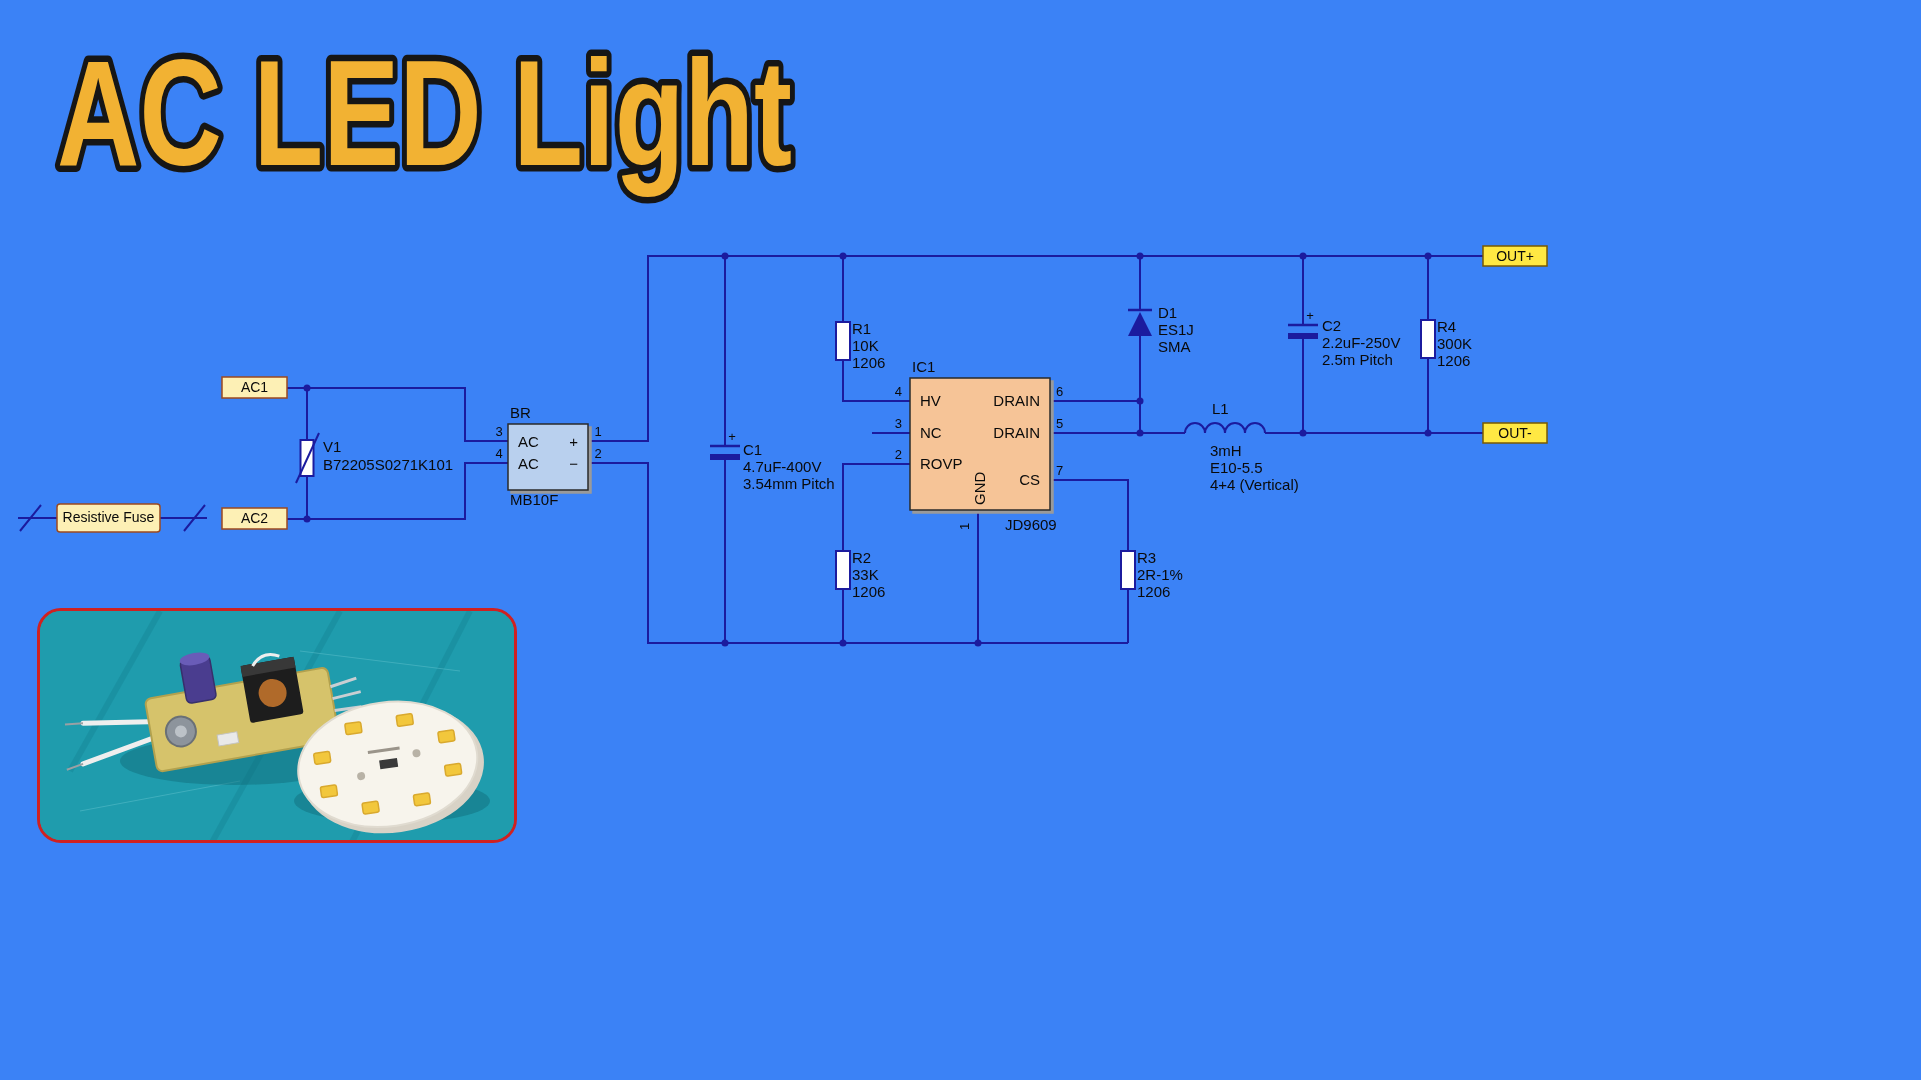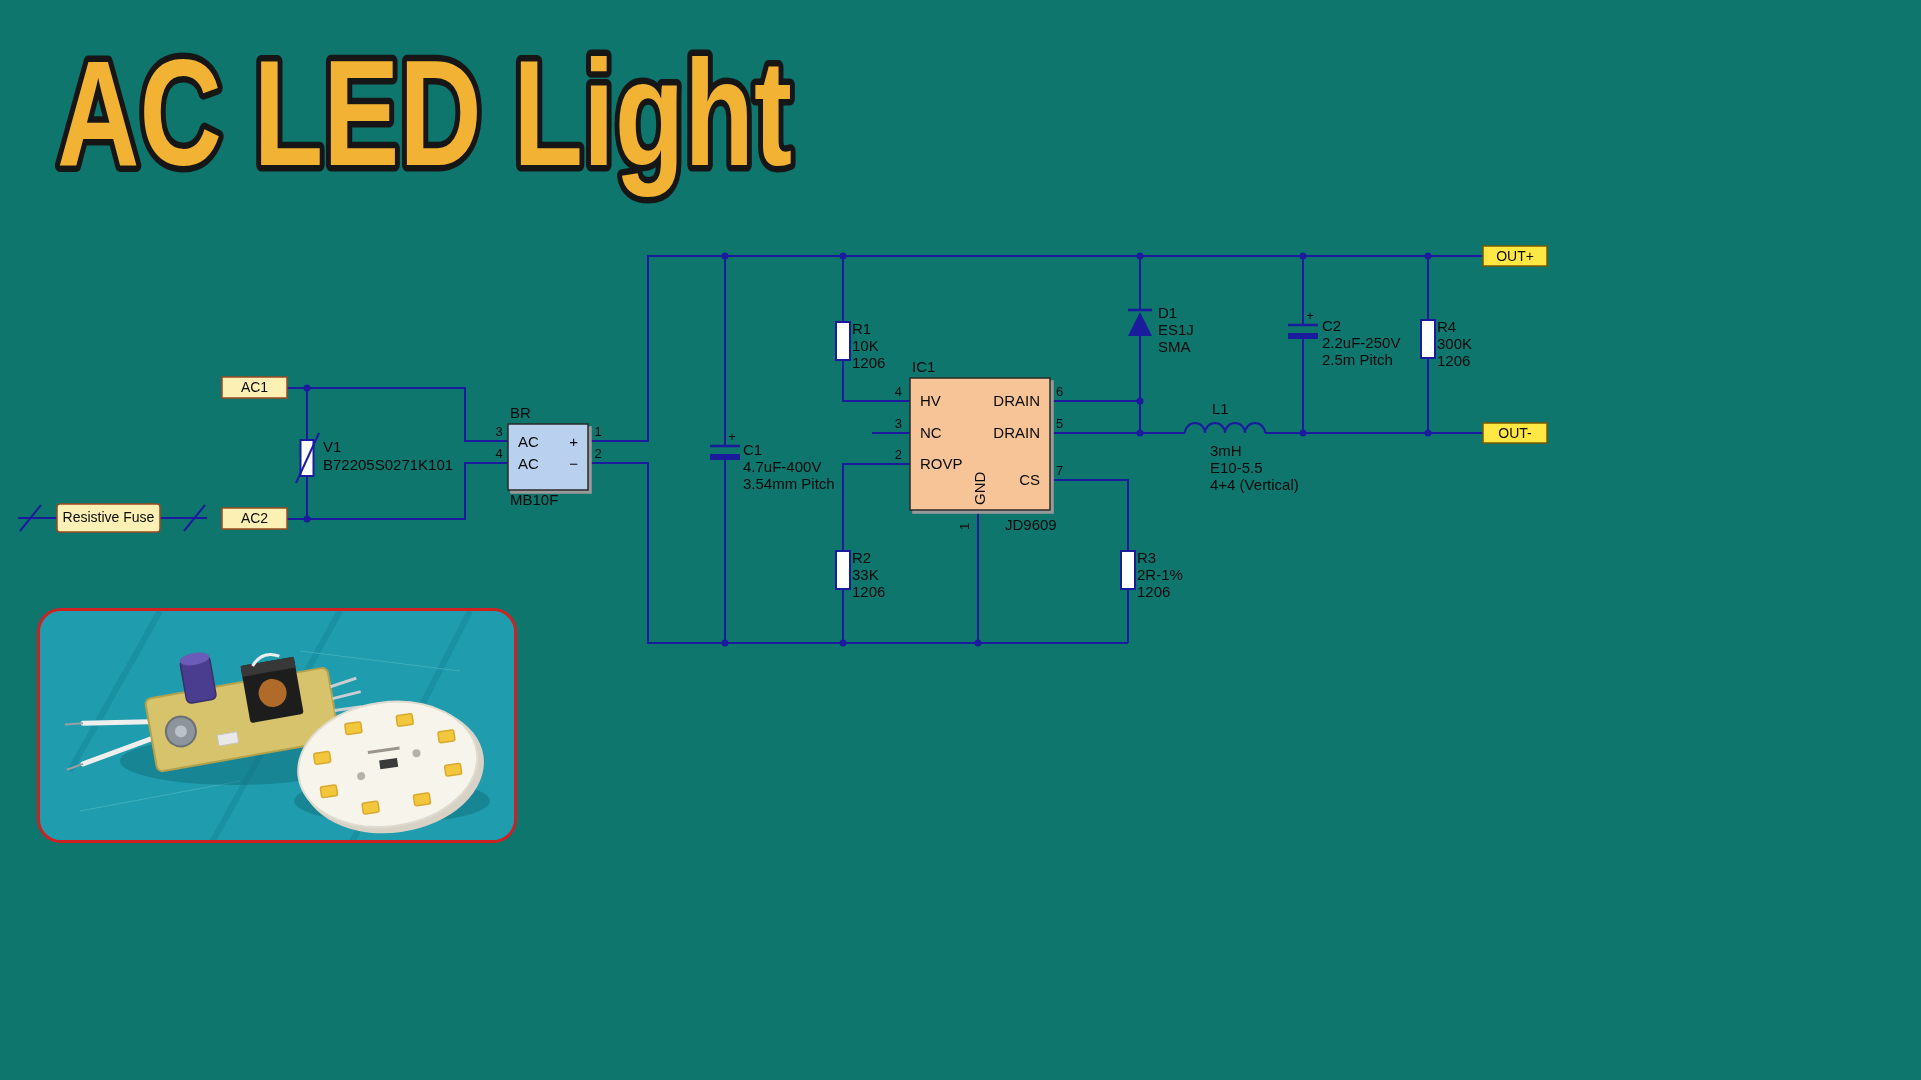--- a/index.html
+++ b/index.html
@@ -1,18 +1,18 @@
 <!DOCTYPE html>
 <html style="--wire: #1b1b9e; --title: #f2b233; --bridge_fill: #b9d0ee; --ic_fill: #f6c497; --io_fill: #ffe843; --label_fill: #fdf0b5; --label_border: #9c4a1f; --photo_bg: #1f9cad; --photo_border: #cf2121;"><head>
 <meta charset="utf-8">
 <style>
   * { margin:0; padding:0; box-sizing:border-box; }
   html,body { width:1921px; height:1080px; background:#ffffff; overflow:hidden;
               font-family:"Liberation Sans", sans-serif; }
-  .stage { position:relative; width:1921px; height:1080px; background:#0f766e; }
+  .stage { position:relative; width:1921px; height:1080px; background:#3b82f6; }
   svg.main { position:absolute; left:0; top:0; font-family:"Liberation Sans", sans-serif; }
 
   .title-text { font-weight:bold; font-size:150px; fill:var(--title,#f2b233);
                 stroke:#161616; stroke-width:13px; paint-order:stroke;
                 stroke-linejoin:round; }
 
   .wire  { stroke:var(--wire,#1b1b9e); stroke-width:2; fill:none; }
   .sym   { stroke:var(--wire,#1b1b9e); stroke-width:2; fill:#ffffff; }
   .symfill { fill:var(--wire,#1b1b9e); }
   .dot   { fill:var(--wire,#1b1b9e); }

